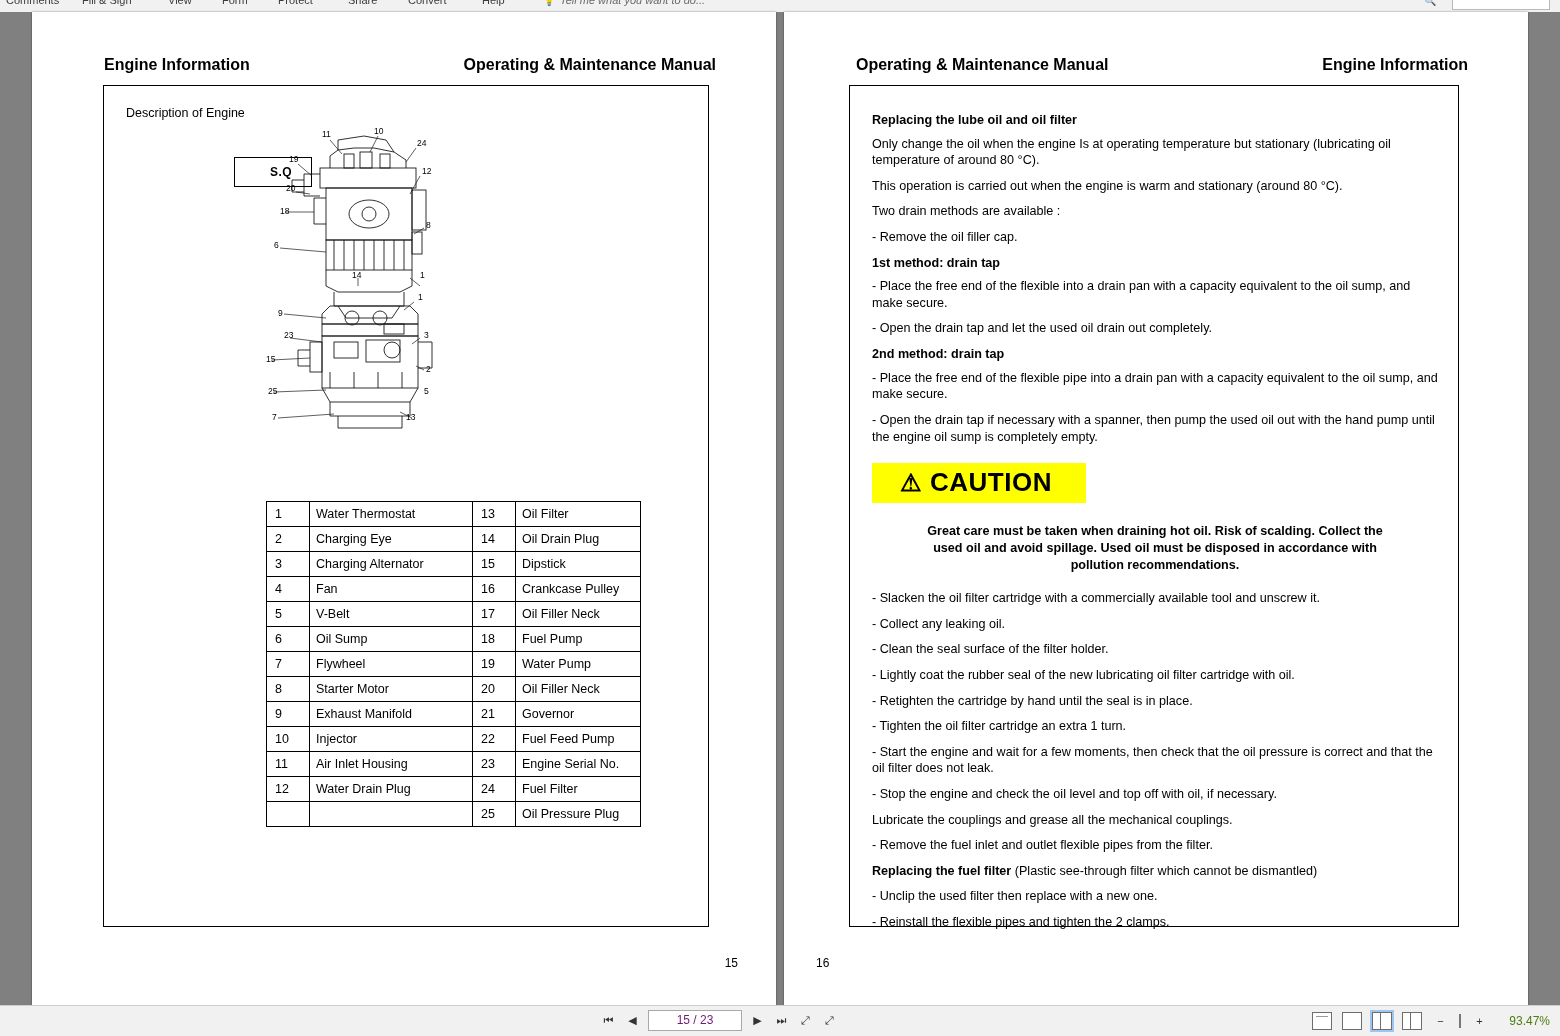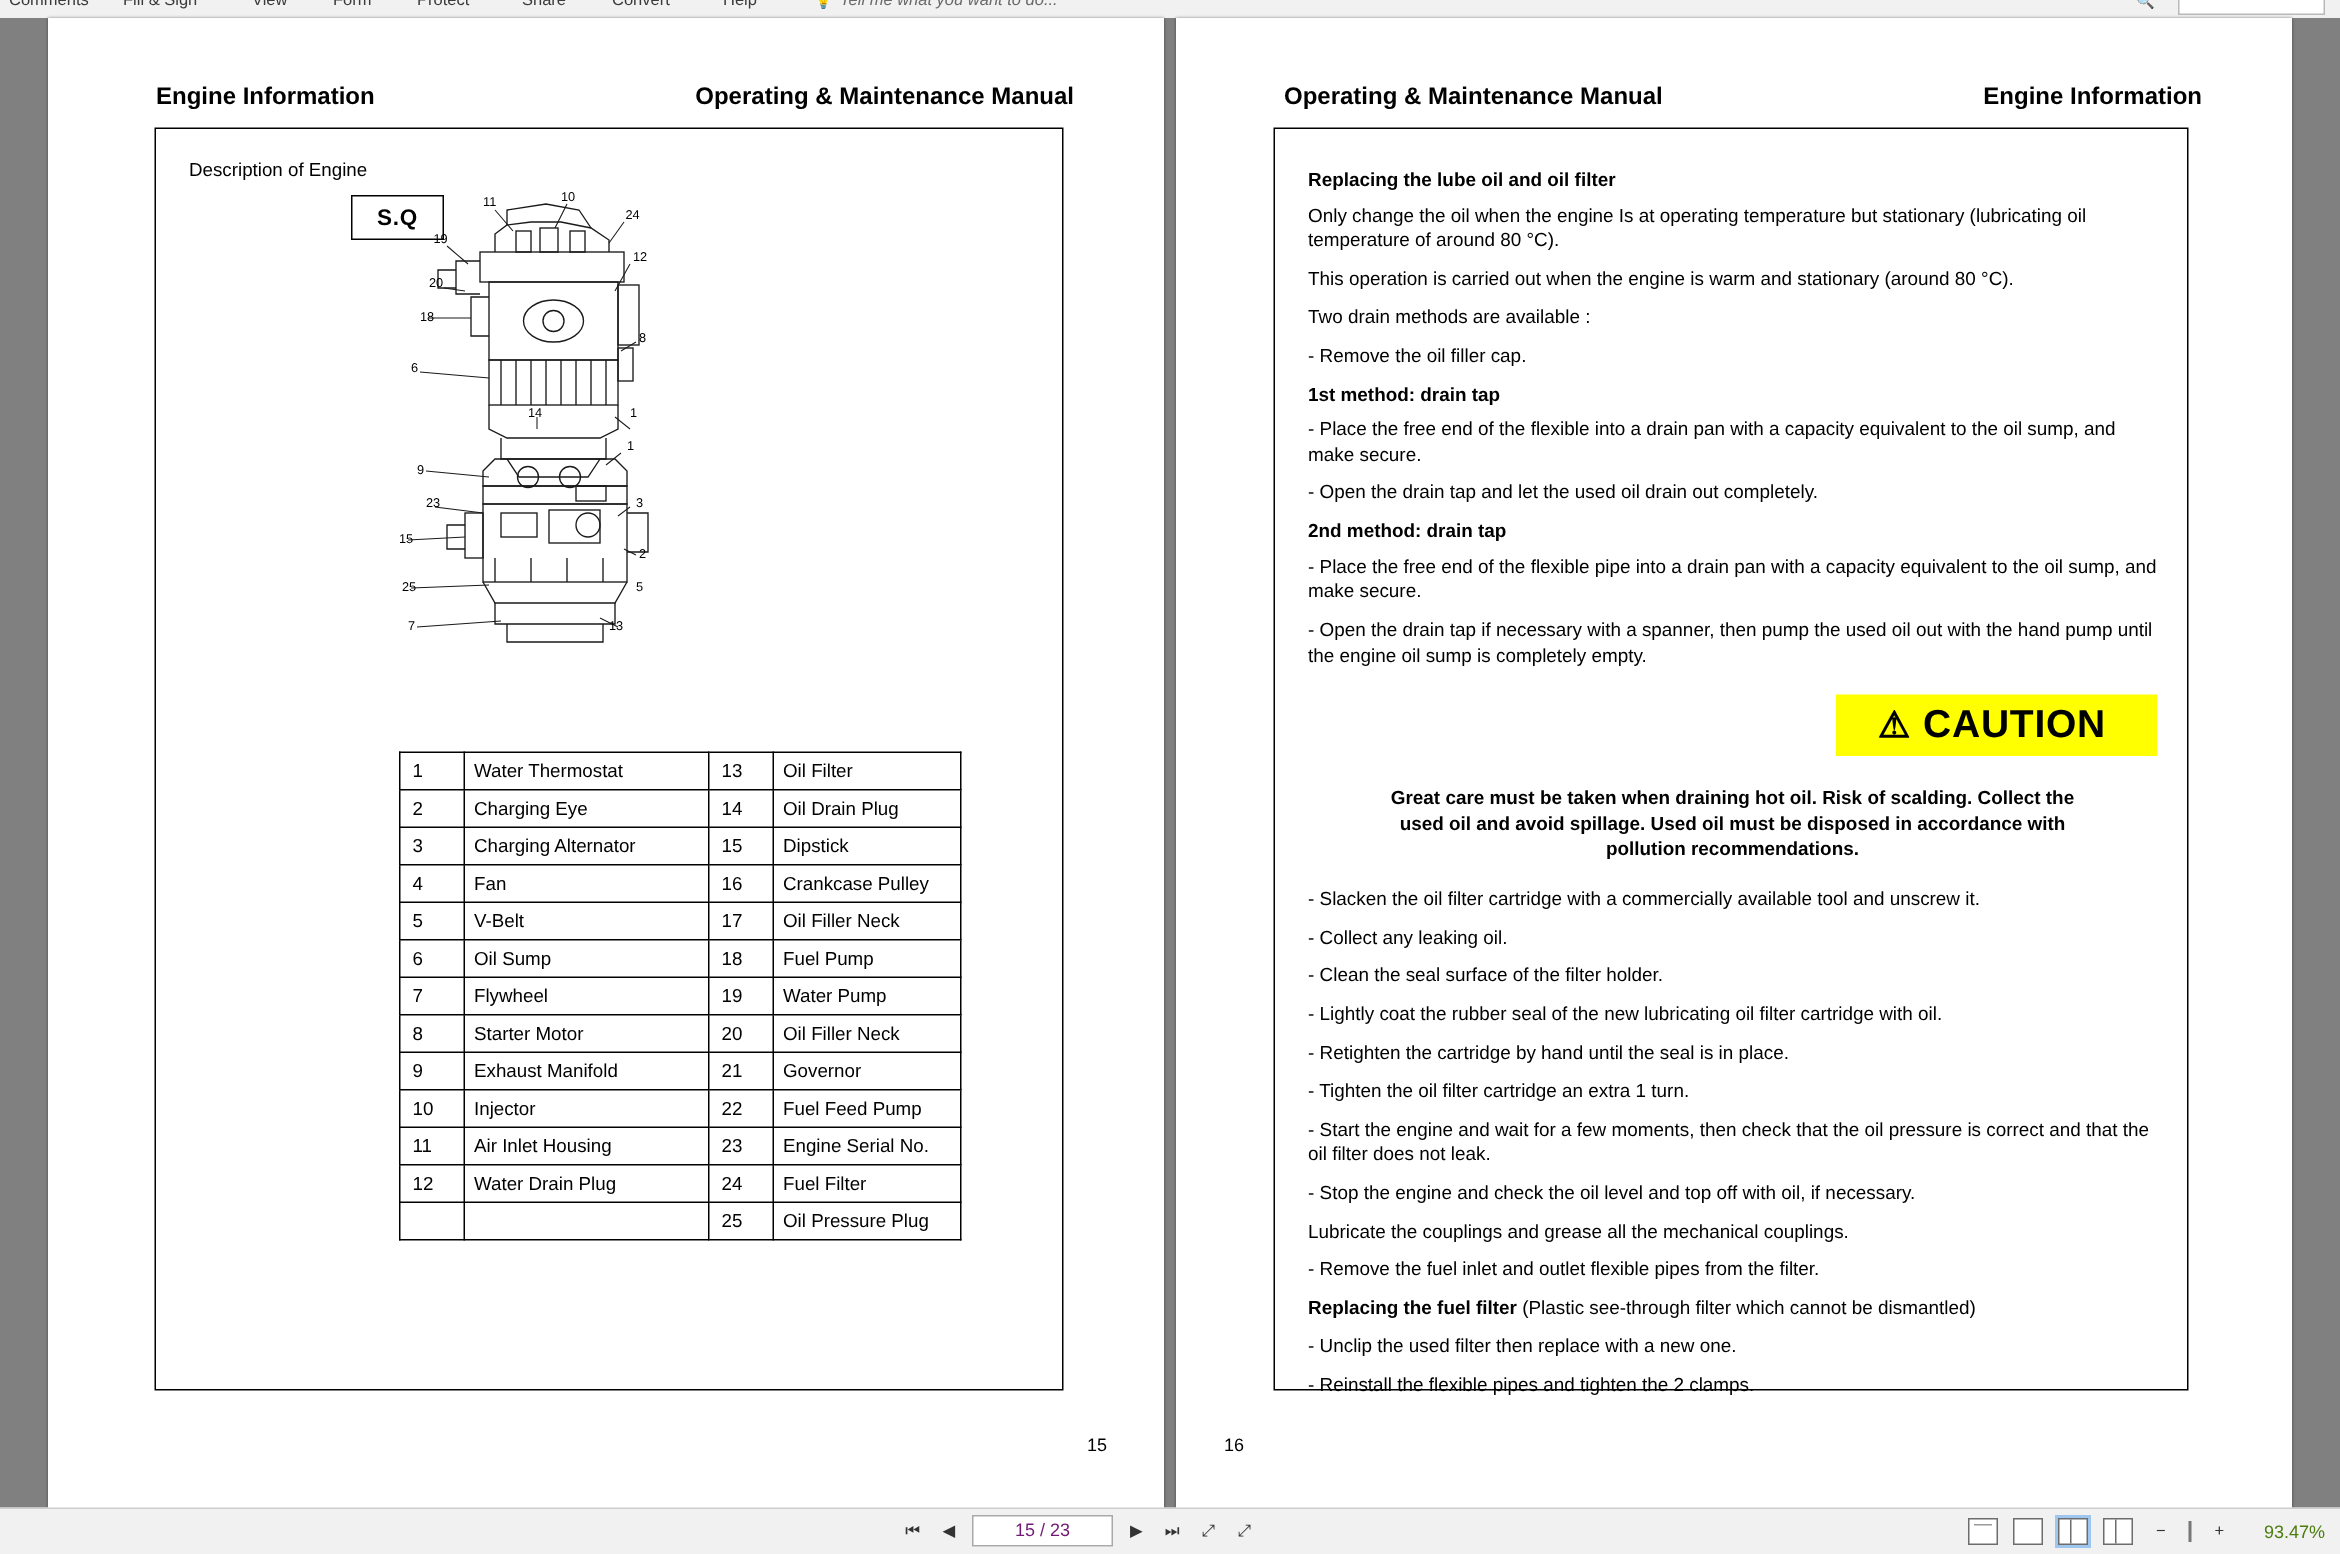--- a/index.html
+++ b/index.html
@@ -120,30 +120,31 @@
   
   .diagram {
     position: absolute;
     top: 42px;
     left: 130px;
     width: 330px;
     height: 320px;
   }
   .sq-box {
     position: absolute;
-    left: 0; top: 2px;
+    left: 0; top: 29px;
     width: 60px; height: 28px;
     border: 1.5px solid #000;
     display: flex;
     align-items: center;
     justify-content: center;
-    font-size: 15px;
+    font-size: 12px;
     font-weight: bold;
     letter-spacing: .5px;
     background: #fff;
+    padding-left: 16px;
   }
   .diagram svg { position: absolute; left: 0; top: 0; }
 
   
   .parts-table {
     position: absolute;
     left: 162px;
     top: 415px;
     border-collapse: collapse;
     font-size: 12.5px;
@@ -170,21 +171,21 @@
     font-size: 12.6px;
     line-height: 1.32;
     color: #000;
   }
   .rtext p { margin: 0 0 9px 0; }
   .rtext p.b { font-weight: bold; margin-bottom: 7px; }
   .rtext span.b { font-weight: bold; }
 
   .caution-wrap {
     margin: 18px 0 20px 0;
-    text-align: right;
+    text-align: left;
   }
   .caution {
     display: inline-block;
     background: #ffff00;
     padding: 6px 34px 8px 28px;
     font-size: 26px;
     font-weight: bold;
     letter-spacing: .5px;
     color: #000;
     line-height: 1;

